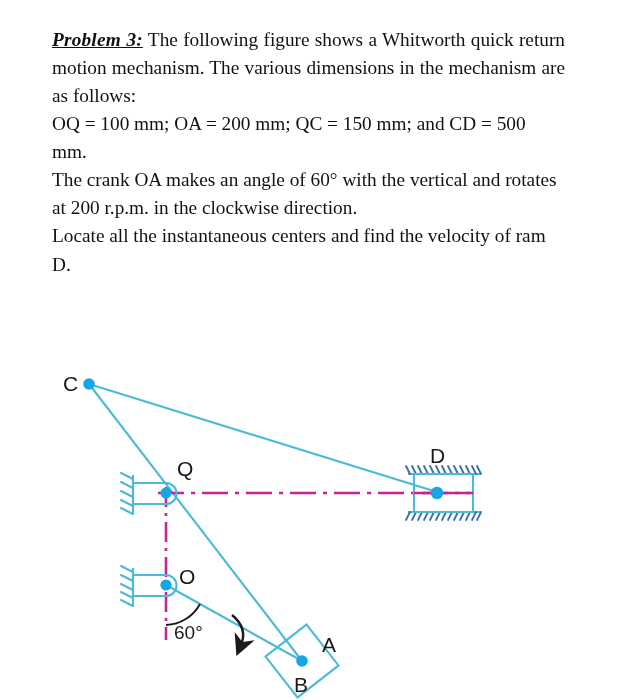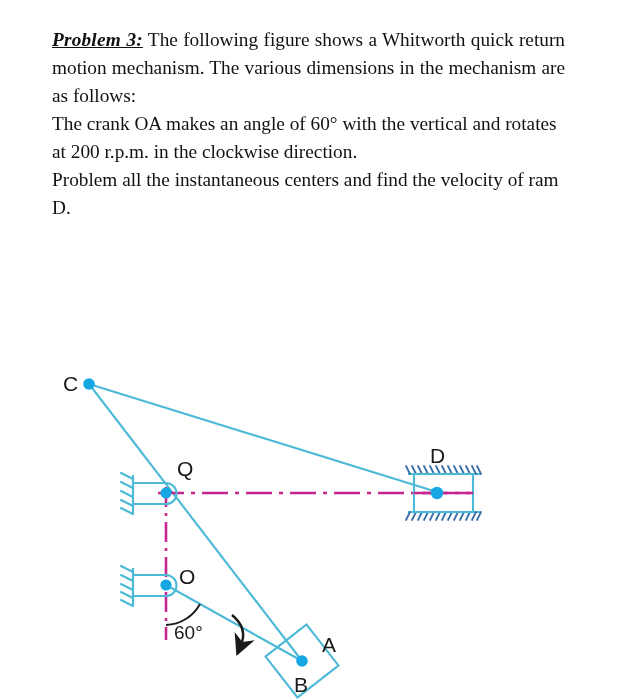--- a/index.html
+++ b/index.html
@@ -68,22 +68,23 @@
     fill: #1a1a1a;
   }
 </style>
 </head>
 <body>
 
 <div id="page">
 
   <div id="problem-text">
     <p class="just"><span class="prob-label">Problem 3:</span> <span>The following figure shows a Whitworth quick return motion mechanism. The various dimensions in the mechanism are as follows:</span></p>
+    <p class="nojust">OQ = 100 mm; OA = 200 mm; QC = 150 mm; and CD = 500 mm.</p>
     <p class="nojust">The crank OA makes an angle of 60° with the vertical and rotates at 200 r.p.m. in the clockwise direction.</p>
-    <p class="nojust">Problem all the instantaneous centers and find the velocity of ram D.</p>
+    <p class="nojust">Locate all the instantaneous centers and find the velocity of ram D.</p>
   </div>
 
   <div id="figure">
     <svg width="631" height="338" viewBox="0 0 631 338" xmlns="http://www.w3.org/2000/svg">
       <defs>
 
         <marker id="arrowHead" markerWidth="9" markerHeight="9" refX="4" refY="4.5" orient="auto" markerUnits="strokeWidth">
           <path d="M0,0 L9,4.5 L0,9 L2.6,4.5 Z" fill="#1a1a1a"></path>
         </marker>
       </defs>

